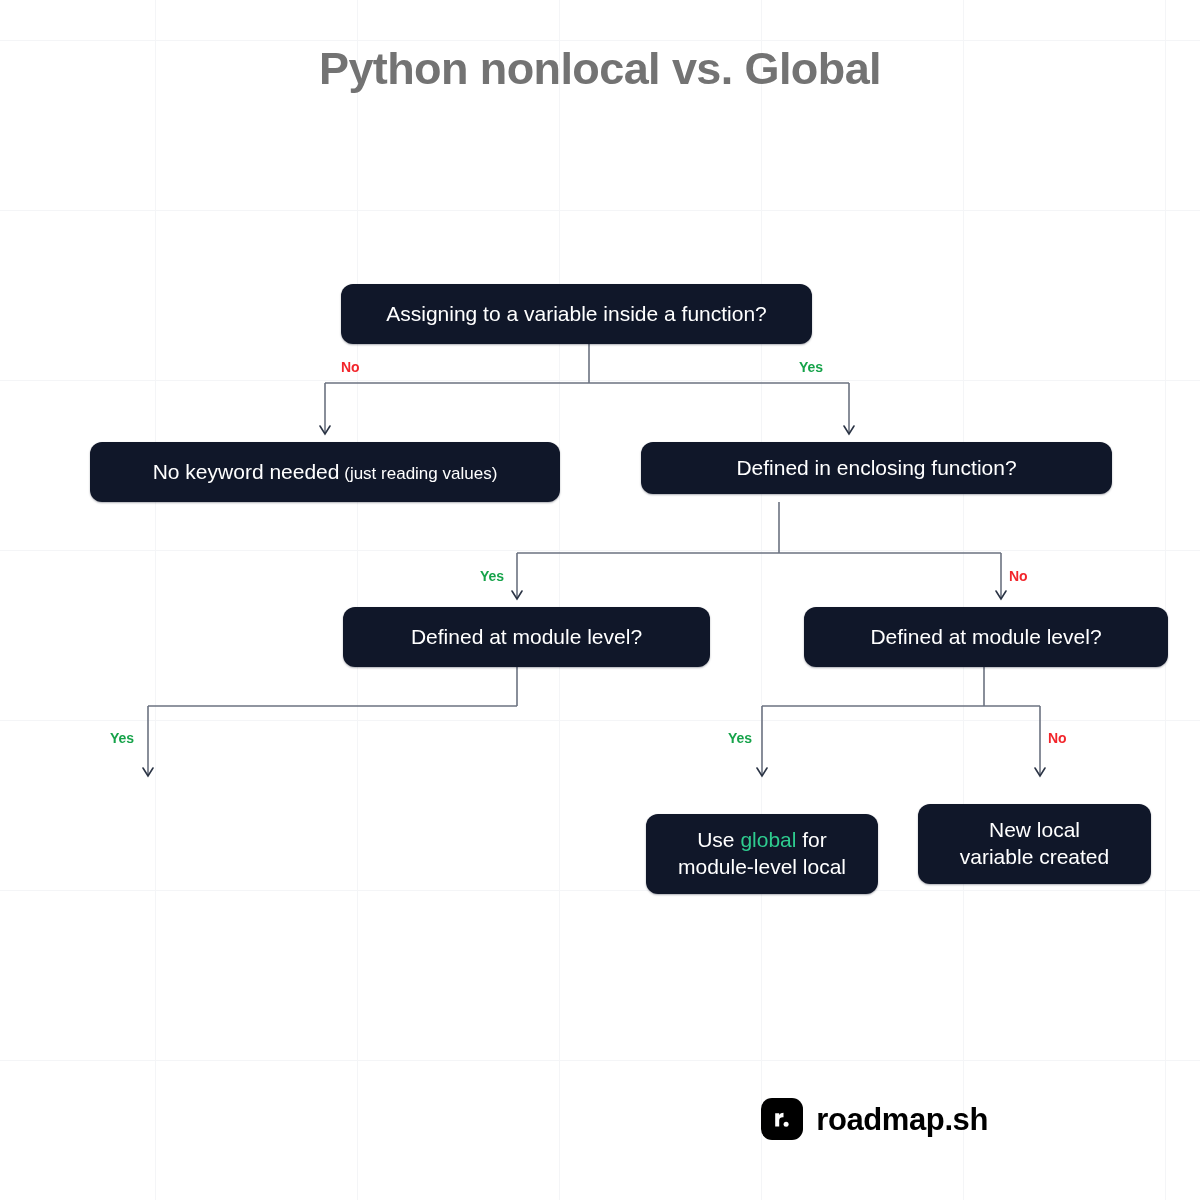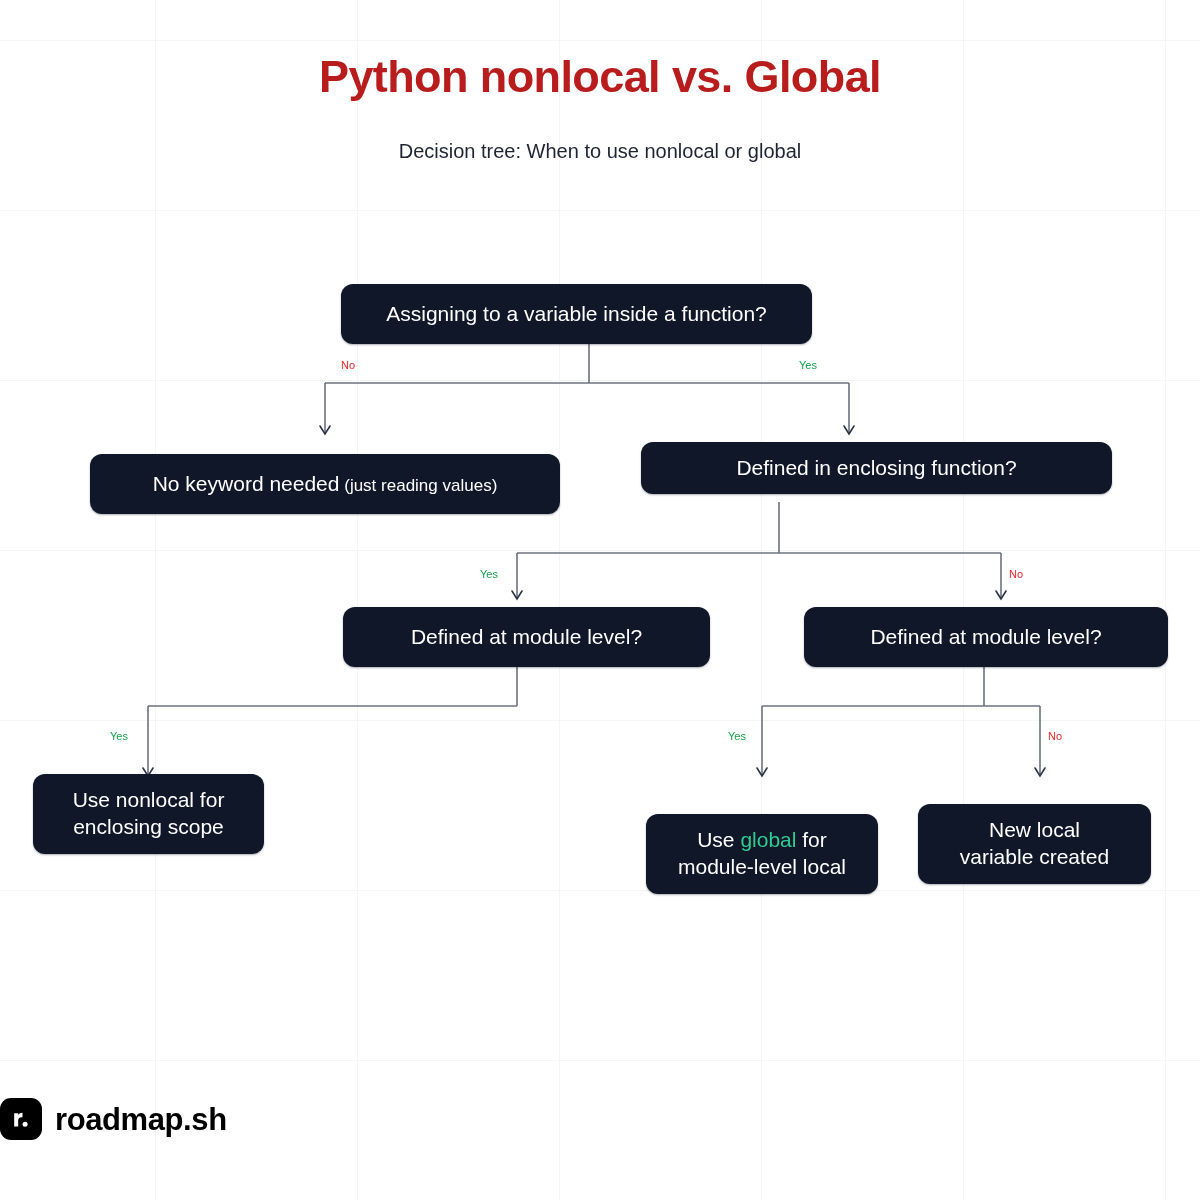--- a/index.html
+++ b/index.html
@@ -35,26 +35,26 @@
 
   
   #header {
     position: absolute;
     top: 0;
     left: 0;
     width: 1200px;
     text-align: center;
   }
   #page-title {
-    margin: 12px;
+    margin: 4px;
     padding-top: 38px;
     font-size: 45px;
     font-weight: 700;
     letter-spacing: -0.6px;
-    color: #b91c1c;
+    color: #737373;
     line-height: 1.18;
   }
   #page-subtitle {
     margin: 0;
     padding-top: 23px;
     font-size: 20px;
     font-weight: 400;
     color: #1d2433;
     line-height: 1.3;
   }
@@ -82,22 +82,22 @@
   }
   .edge-arrow {
     fill: none;
     stroke: #2b3445;
     stroke-width: 1.6;
     stroke-linecap: round;
   }
 
   .edge-label {
     position: absolute;
-    font-size: 11px;
-    font-weight: 400;
+    font-size: 14px;
+    font-weight: 700;
     white-space: nowrap;
     line-height: 1;
   }
   .edge-label.yes { color: #16a34a; }
   .edge-label.no  { color: #f2252b; }
 
   
   .node {
     position: absolute;
     box-sizing: border-box;
@@ -122,21 +122,21 @@
   .node .accent  { color: #2ecc8f; }
 
   
   #brand {
     position: absolute;
     left: 0;
     width: 988px;
     top: 1098px;
     display: flex;
     align-items: center;
-    justify-content: flex-start;
+    justify-content: flex-end;
     gap: 13px;
   }
   #brand-mark {
     width: 42px;
     height: 42px;
     border-radius: 11px;
     background: #000000;
     display: flex;
     align-items: center;
     justify-content: center;
@@ -152,21 +152,20 @@
 </style>
 </head>
 <body>
 
 <div id="grid-bg"></div>
 
 <div id="page">
 
   <div id="header">
     <h1 id="page-title">Python nonlocal vs. Global</h1>
-    <p id="page-subtitle">Decision tree: When to use nonlocal or global</p>
   </div>
 
   <div id="flow">
 
     <svg id="edge-layer" viewBox="0 0 1200 1200" width="1200" height="1200">
 
       <path class="edge-line" d="M 589 343 L 589 383"></path>
 
       <path class="edge-line" d="M 325 383 L 849 383"></path>
 
@@ -206,39 +205,36 @@
 
     <span class="edge-label yes" style="left:110px; top:731px;">Yes</span>
 
     <span class="edge-label yes" style="left:728px; top:731px;">Yes</span>
     <span class="edge-label no" style="left:1048px; top:731px;">No</span>
 
     <div class="node decision" style="left:341px; top:284px; width:471px; height:60px;">
       <span class="label">Assigning to a variable inside a function?</span>
     </div>
 
-    <div class="node leaf" style="left:90px; top:454px; width:470px; height:60px;">
+    <div class="node leaf" style="left:90px; top:442px; width:470px; height:60px;">
       <span class="label"><span>No keyword needed</span><span class="small"> <span>(just reading values)</span></span></span>
     </div>
 
     <div class="node decision" style="left:641px; top:442px; width:471px; height:52px;">
       <span class="label">Defined in enclosing function?</span>
     </div>
 
     <div class="node decision" style="left:343px; top:607px; width:367px; height:60px;">
       <span class="label">Defined at module level?</span>
     </div>
 
     <div class="node decision" style="left:804px; top:607px; width:364px; height:60px;">
       <span class="label">Defined at module level?</span>
     </div>
 
-    <div class="node leaf" style="left:33px; top:774px; width:231px; height:80px;">
-      <span class="label"><span>Use nonlocal for</span><br><span>enclosing scope</span></span>
-    </div>
 
     <div class="node leaf" style="left:646px; top:814px; width:232px; height:80px;">
       <span class="label"><span>Use </span><span class="accent">global</span><span> for</span><br><span>module-level local</span></span>
     </div>
 
     <div class="node leaf" style="left:918px; top:804px; width:233px; height:80px;">
       <span class="label"><span>New local</span><br><span>variable created</span></span>
     </div>
   </div>
 

